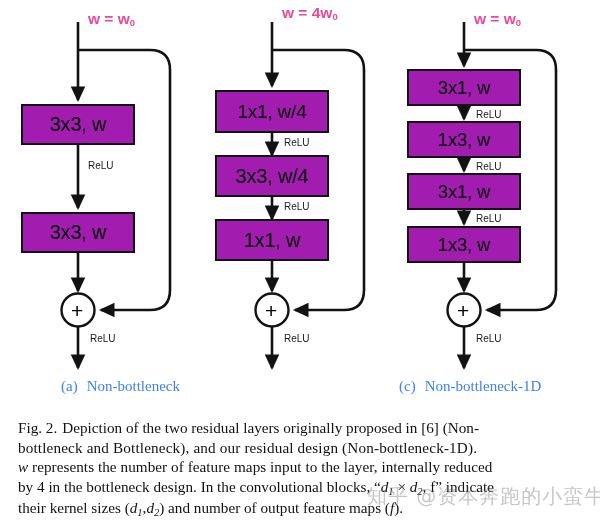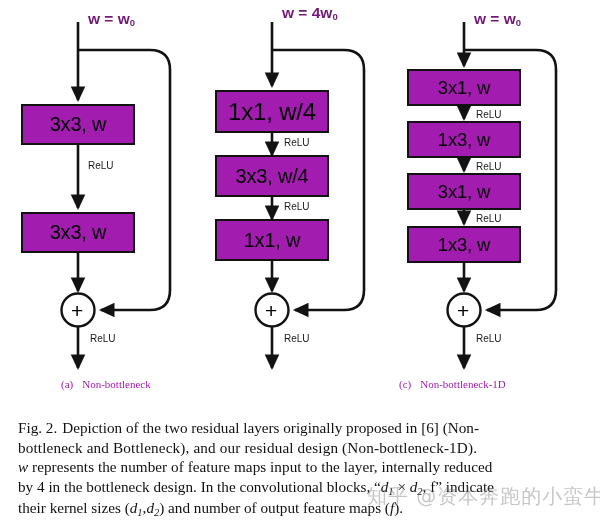--- a/index.html
+++ b/index.html
@@ -56,21 +56,21 @@
     font-size: 10px;
     color: #1a1a1a;
     white-space: nowrap;
   }
 
   .width-label {
     position: absolute;
     font-family: "Liberation Sans", sans-serif;
     font-size: 15.5px;
     font-weight: 700;
-    color: #701a75;
+    color: #ec4899;
     white-space: nowrap;
   }
   .width-label sub {
     font-size: 9.5px;
     vertical-align: baseline;
     position: relative;
     top: 2px;
   }
 
   .plus-glyph {
@@ -86,22 +86,22 @@
   .subcaption-row {
     position: absolute;
     left: 0;
     top: 378px;
     width: 600px;
     height: 26px;
   }
   .subcaption {
     position: absolute;
     font-family: "Liberation Serif", serif;
-    font-size: 11px;
-    color: #a21caf;
+    font-size: 15px;
+    color: #3b82f6;
     white-space: nowrap;
   }
   .subcaption .tag {
     margin-right: 9px;
   }
 
   
   .caption {
     position: absolute;
     left: 18px;
@@ -213,21 +213,21 @@
     <div class="conv-block" style="left:21px; top:212px; width:114px; height:41px; font-size:20px;">
         <span>3x3, w</span>
       </div>
 
     <div class="plus-glyph" style="left:71px; top:300px;"><span>+</span></div>
 
     <div class="relu-label" style="left:90px; top:333px;"><span>ReLU</span></div>
 
     <div class="width-label" style="left:282px; top:4px;text-align:center;"><span>w = 4w</span><sub>0</sub></div>
 
-    <div class="conv-block" style="left:215px; top:90px; width:114px; height:43px; font-size:24px;">
+    <div class="conv-block" style="left:215px; top:90px; width:114px; height:43px; font-size:19px;">
         <span>1x1, w/4</span>
       </div>
 
     <div class="relu-label" style="left:284px; top:137px;"><span>ReLU</span></div>
 
     <div class="conv-block" style="left:215px; top:155px; width:114px; height:42px; font-size:20px;">
         <span>3x3, w/4</span>
       </div>
 
     <div class="relu-label" style="left:284px; top:201px;"><span>ReLU</span></div>

